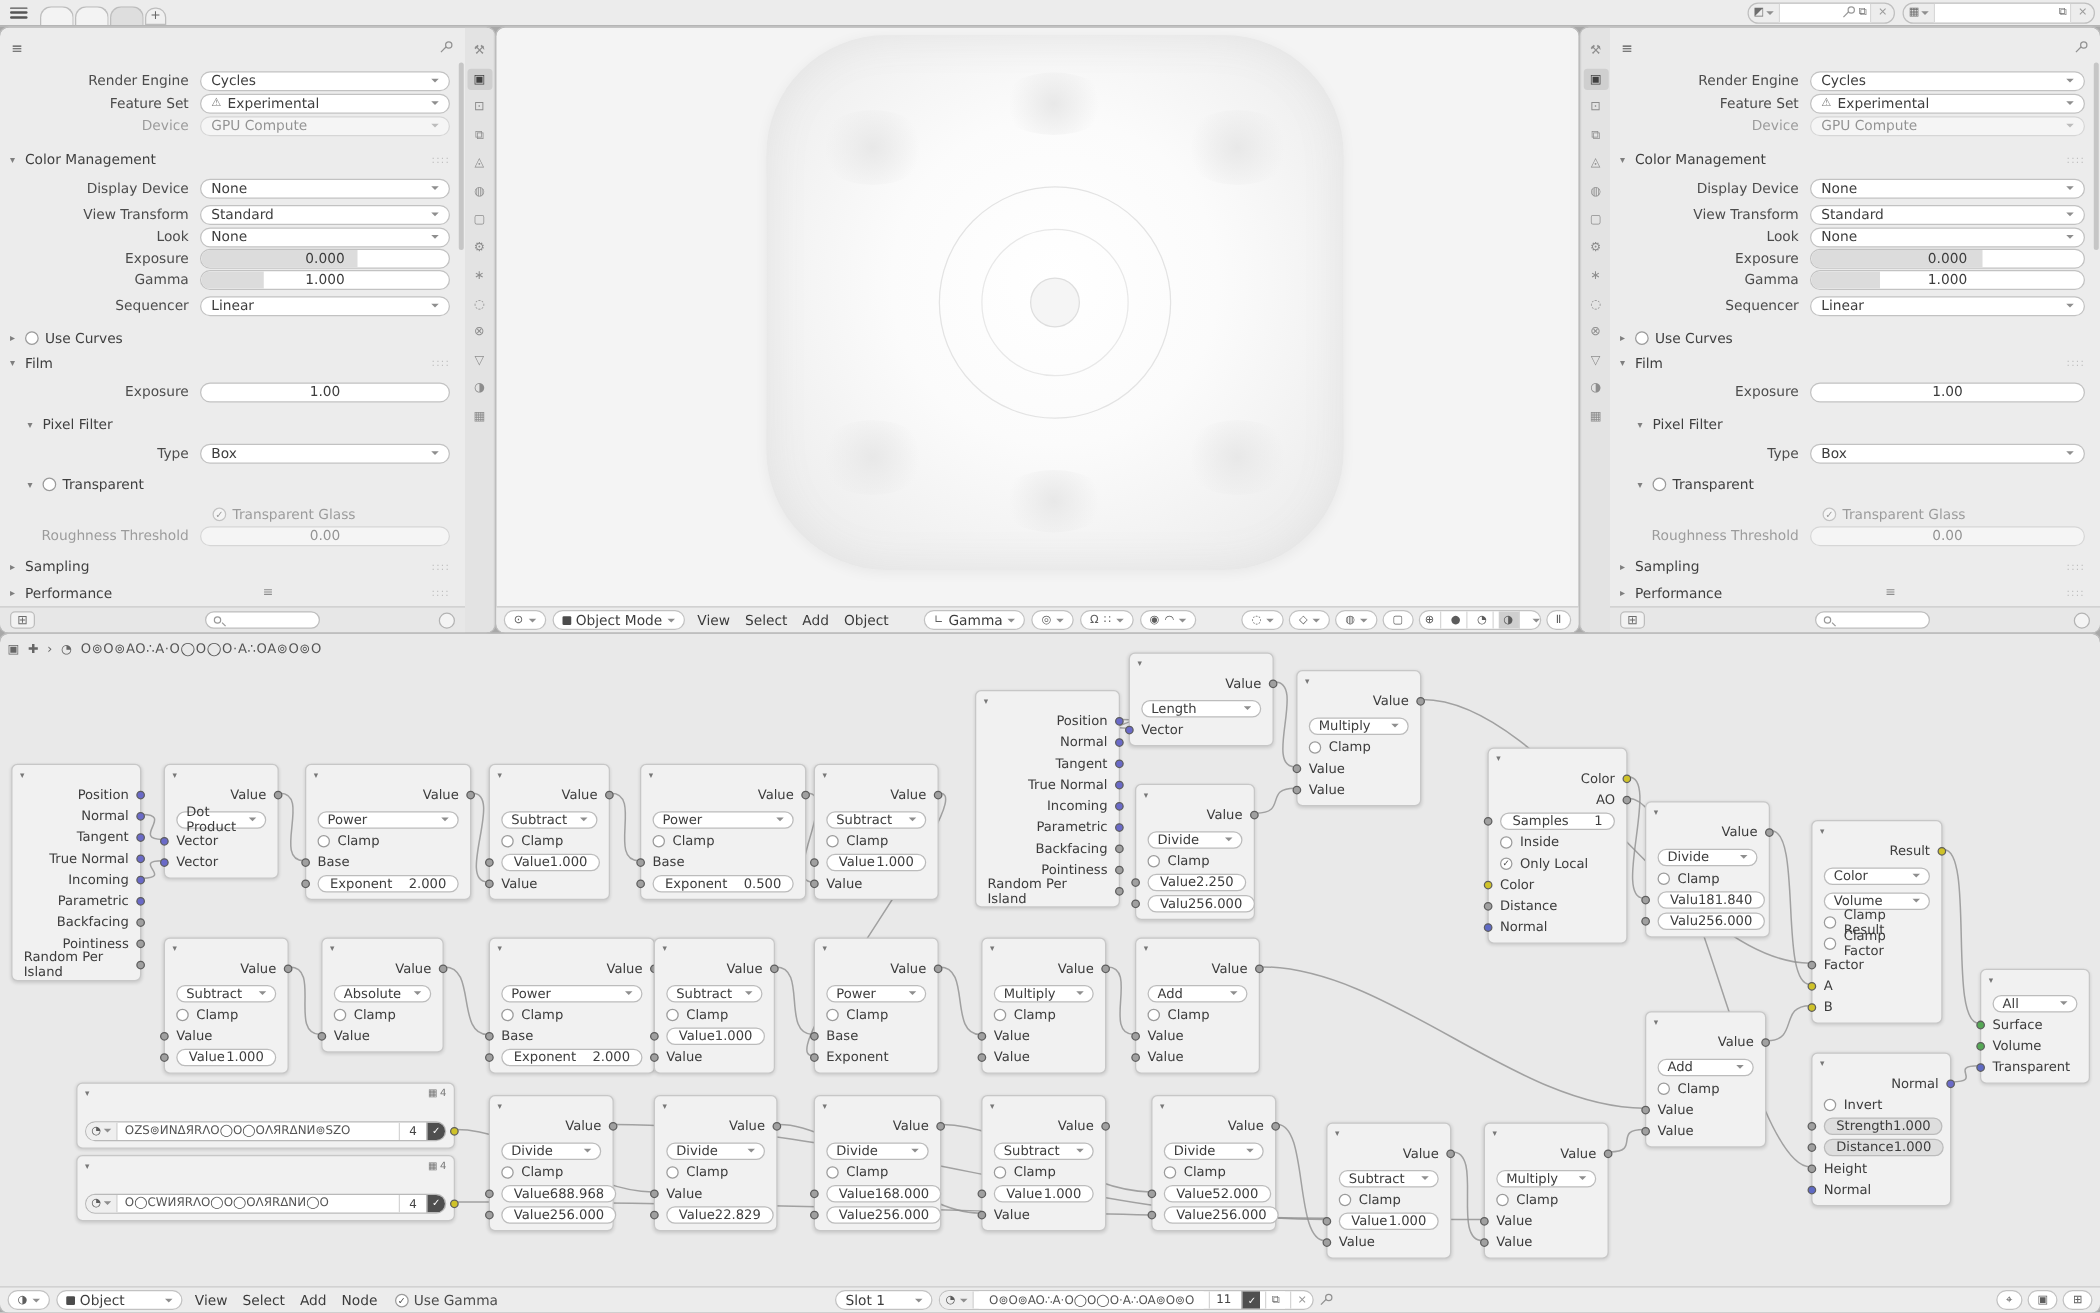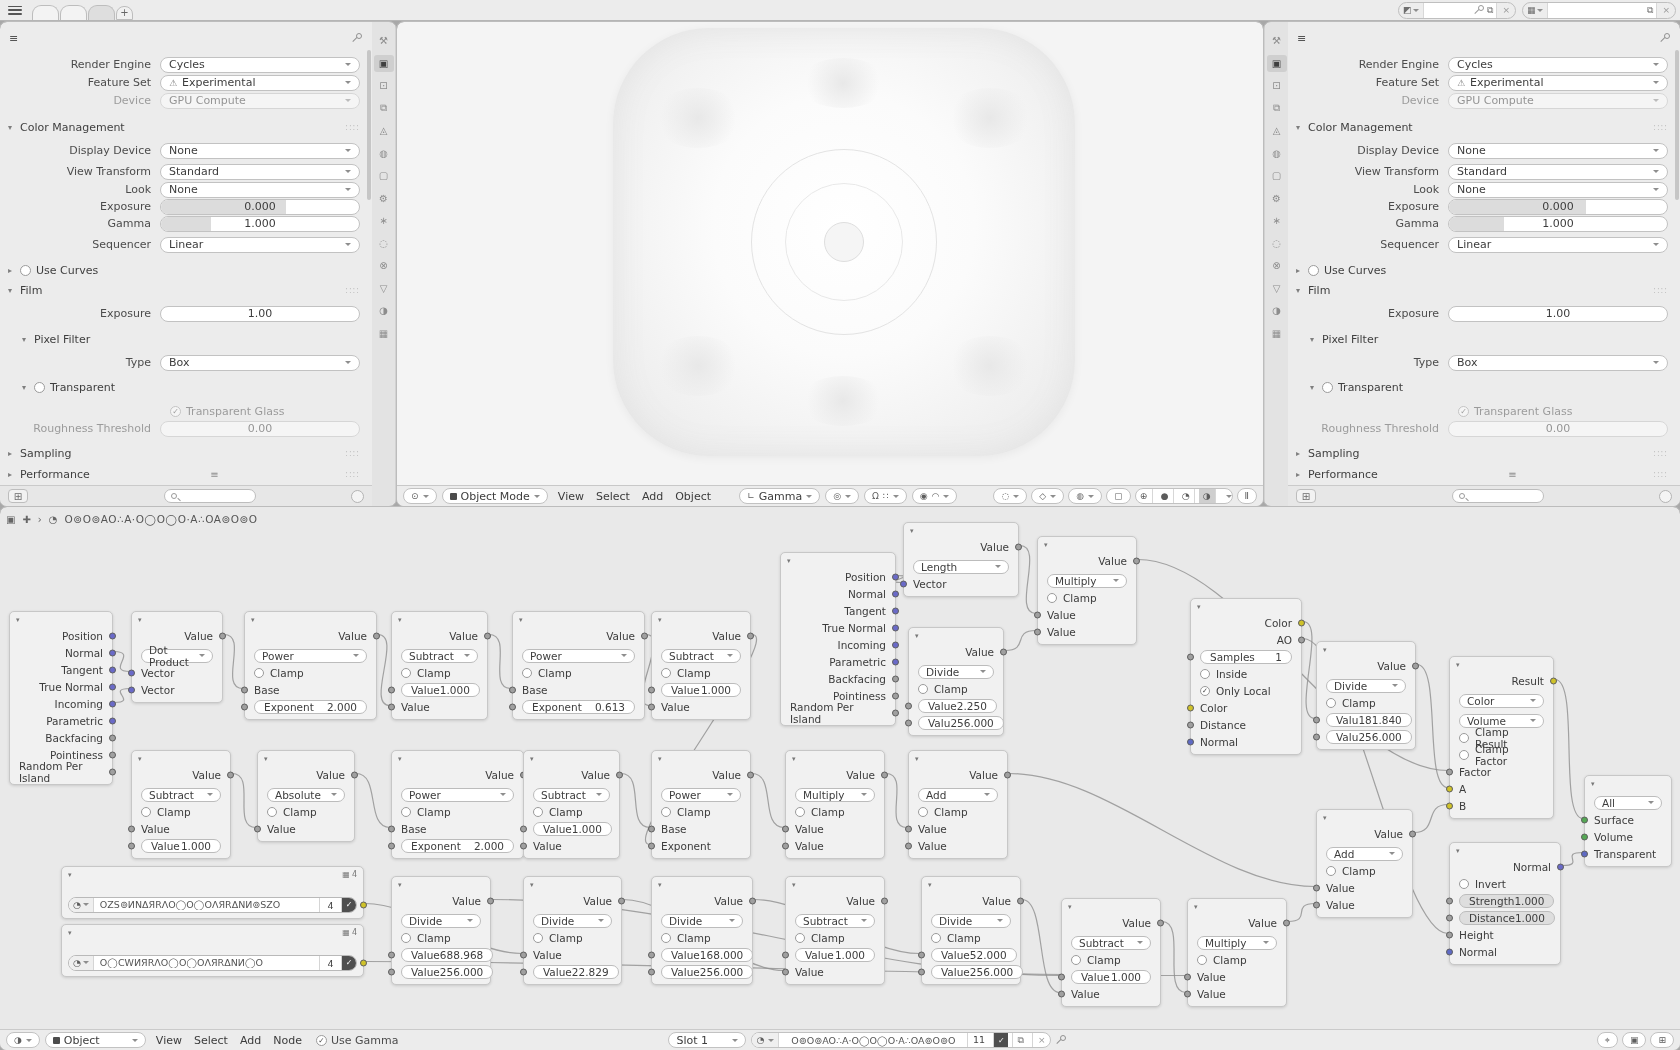--- a/index.html
+++ b/index.html
@@ -777,21 +777,21 @@
           <span>Clamp</span>
         </div>
         <div class="nrow">
           <span class="sock l" style="background: rgb(160, 160, 160);"></span>
           <span>Base</span>
         </div>
         <div class="nrow">
           <span class="sock l" style="background: rgb(160, 160, 160);"></span>
           <div class="nfld">
             <span>Exponent</span>
-            <span>0.613</span>
+            <span>0.500</span>
           </div>
         </div>
       </div>
       <div class="node" style="left: 651px; top: 104px; width: 100px;">
         <div class="nrow nhdr">
           <span class="ntri">▾</span>
         </div>
         <div class="nrow nout">
           <span>Value</span>
           <span class="sock r" style="background: rgb(160, 160, 160);"></span>

